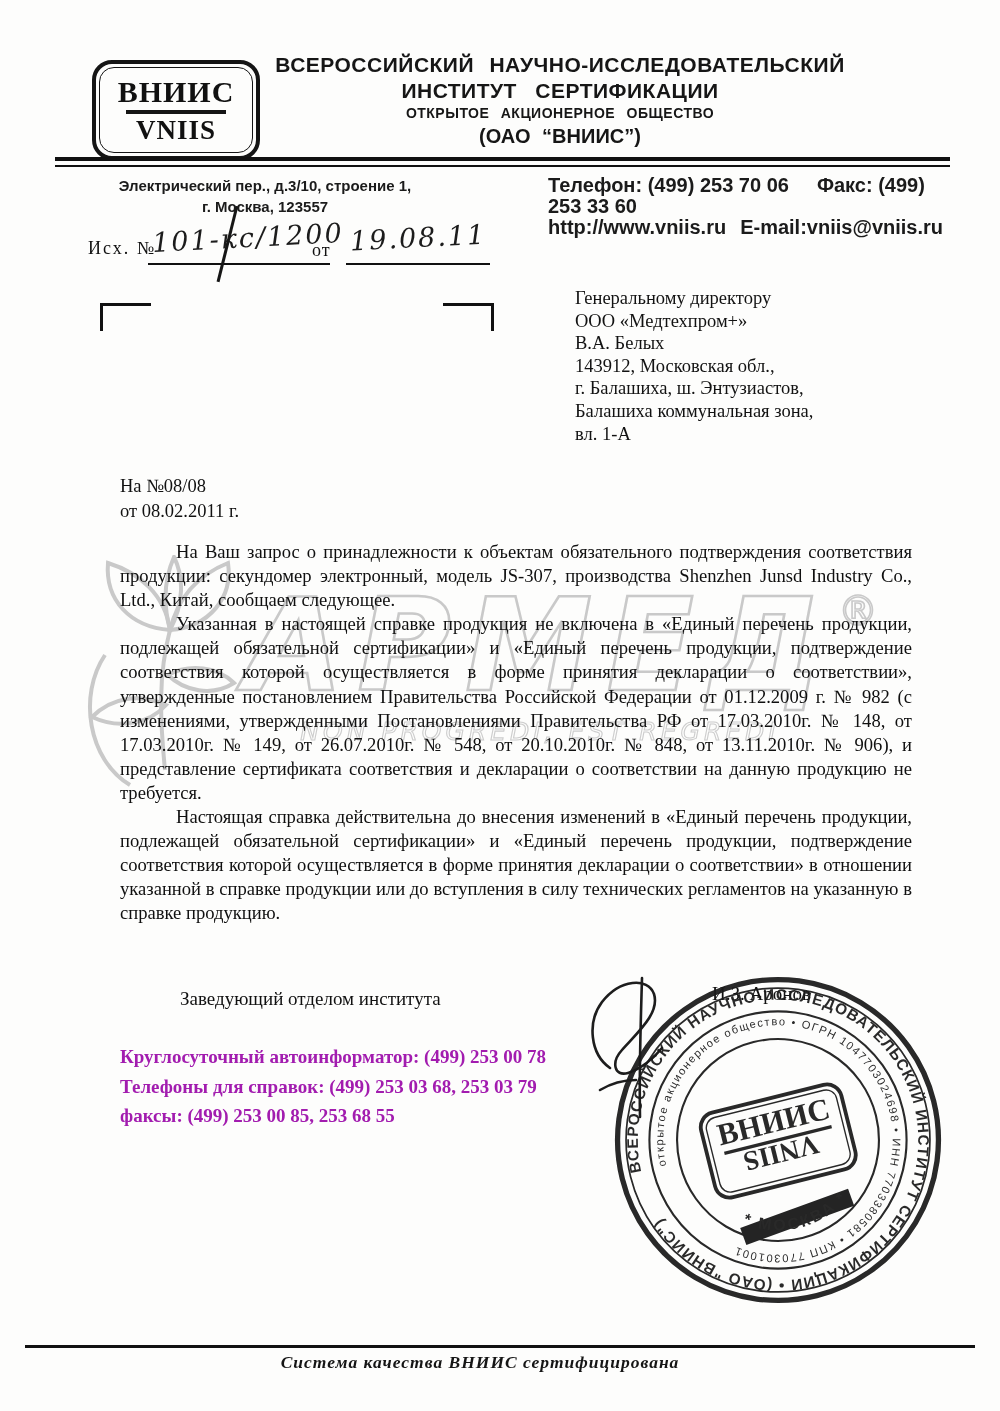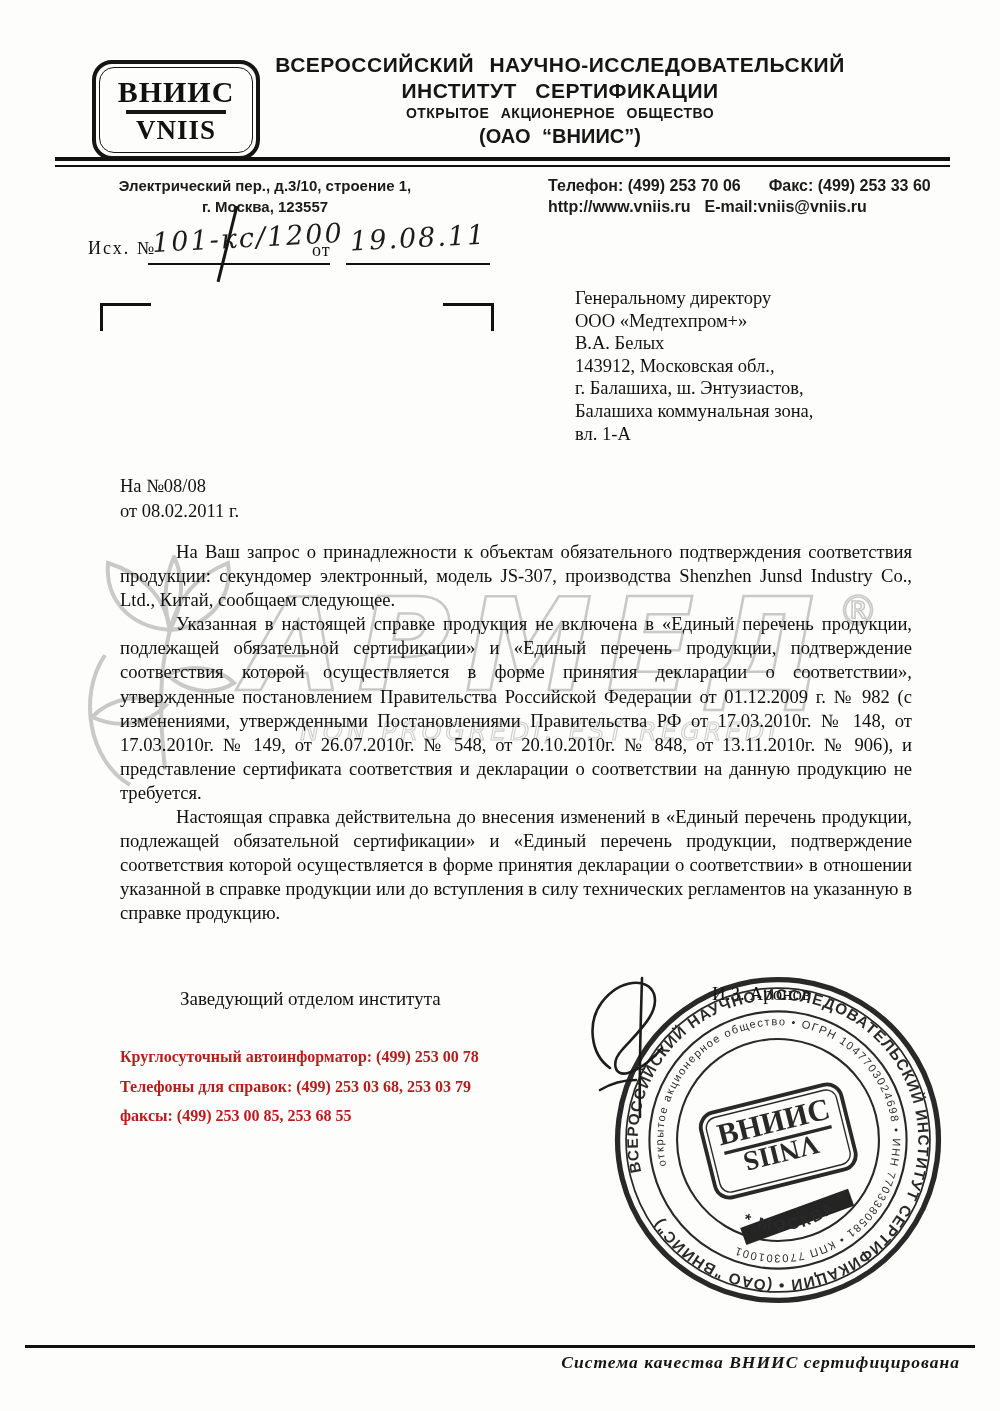--- a/index.html
+++ b/index.html
@@ -39,21 +39,21 @@
     position:absolute;left:55px;top:157px;width:895px;height:4px;
     border-top:4px solid #111;border-bottom:2px solid #111;
   }
 
   .addr-left{
     position:absolute;left:60px;top:175px;width:410px;text-align:center;
     font-family:"Liberation Sans",sans-serif;font-weight:bold;font-size:15px;line-height:21px;color:#1b1b1b;
   }
   .addr-right{
     position:absolute;left:548px;top:175px;width:400px;text-align:left;
-    font-family:"Liberation Sans",sans-serif;font-weight:bold;font-size:16px;line-height:21px;color:#1b1b1b;
+    font-family:"Liberation Sans",sans-serif;font-weight:bold;font-size:20px;line-height:21px;color:#1b1b1b;
   }
   .gap-span{display:inline-block;width:28px;}
   .gap-span-sm{display:inline-block;width:14px;}
 
   
   .outgoing{position:absolute;left:88px;top:238px;font-size:18px;letter-spacing:2px;}
   .hw{
     font-family:"DejaVu Serif",serif;font-style:italic;font-size:27px;
     color:#1c1c1c;letter-spacing:2px;white-space:nowrap;
   }
@@ -89,36 +89,36 @@
   }
   .body-text p{margin:0;text-indent:56px;}
 
   
   .sig-position{position:absolute;left:180px;top:988px;font-size:19px;}
   .sig-name{position:absolute;left:712px;top:983px;font-size:19px;}
   .sig-squiggle{position:absolute;left:580px;top:972px;width:110px;height:150px;}
 
   .contacts{
     position:absolute;left:120px;top:1042px;width:560px;
-    font-weight:bold;font-size:16px;line-height:29.5px;color:#b91c1c;
+    font-weight:bold;font-size:19px;line-height:29.5px;color:#a21caf;
   }
 
   
   .stamp{
     position:absolute;left:608px;top:970px;width:340px;height:340px;
     transform:rotate(-14deg);opacity:.93;
   }
 
   
   .watermark{position:absolute;left:70px;top:555px;width:860px;height:250px;pointer-events:none;}
 
   
   .footer-rule{position:absolute;left:25px;top:1345px;width:950px;border-top:3.5px solid #111;}
   .footer-text{
-    position:absolute;left:0;top:1352px;width:960px;text-align:right;
+    position:absolute;left:0;top:1352px;width:960px;text-align:center;
     font-weight:bold;font-style:italic;font-size:17.5px;letter-spacing:1px;color:#151515;
   }
 </style>
 </head>
 <body>
 
 <div class="page">
 
   <svg class="watermark" viewBox="0 0 860 250">
     <g stroke="#c9c9c9" fill="none" stroke-width="4">

